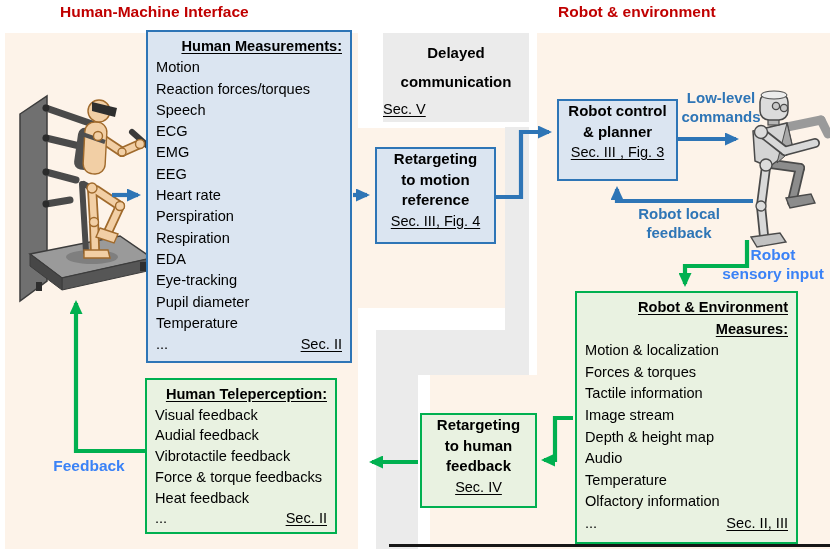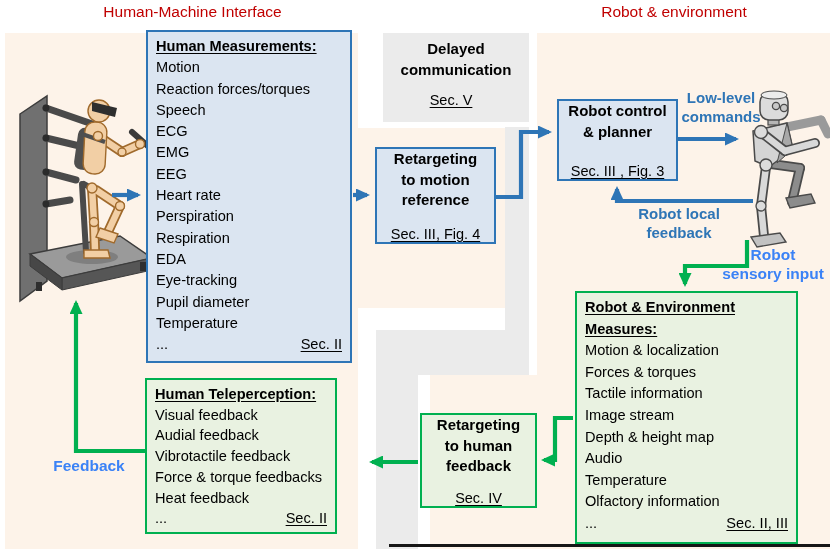--- a/index.html
+++ b/index.html
@@ -2,38 +2,38 @@
 <html><head>
 <meta charset="utf-8">
 <style>
   html,body{margin:0;padding:0;background:#fff;}
   #canvas{position:relative;width:830px;height:549px;background:#ffffff;overflow:hidden;
           font-family:"Liberation Sans",sans-serif;color:#000;}
   .abs{position:absolute;}
   .bg{position:absolute;}
   .cream{background:#fdf3e9;}
   .grayband{background:#ebebeb;}
-  .hdr{position:absolute;font-weight:normal;font-size:15.5px;color:#c00000;text-align:center;white-space:nowrap;}
+  .hdr{position:absolute;font-weight:bold;font-size:15.5px;color:#c00000;white-space:nowrap;}
   .box{position:absolute;box-sizing:border-box;}
   .blue-box{background:#dbe5f1;border:2.2px solid #2e75b6;}
   .green-box{background:#e9f2e1;border:2.2px solid #00b050;}
   .list-box{padding:4px 8px 2px 8px;font-size:14.6px;}
-  .ltitle{font-weight:bold;text-decoration:underline;text-underline-offset:2px;}
+  .ltitle{font-weight:bold;text-decoration:underline;text-underline-offset:2px;text-align:right;}
   #box-hm{line-height:21.3px;}
   #box-rem{line-height:21.6px;}
   #box-ht{line-height:20.7px;}
   .li{white-space:nowrap;}
   .box-footer{display:flex;justify-content:space-between;align-items:flex-end;}
   .sec{text-decoration:underline;text-underline-offset:2px;}
-  .cbox{display:flex;flex-direction:column;align-items:center;justify-content:space-between;text-align:center;}
+  .cbox{display:flex;flex-direction:column;align-items:center;justify-content:flex-start;text-align:center;}
   .cbox .cbox-title{font-weight:bold;font-size:15px;line-height:20.5px;white-space:pre-line;}
   .cbox .sec{font-size:14.5px;margin-top:2px;}
   #box-dc{background:transparent;text-align:center;font-size:15px;}
-  #box-dc .cbox-title{font-weight:bold;line-height:21px;white-space:pre-line;}
-  #box-dc .sec{display:block;text-align:center;padding-right:10px;margin-top:12px;font-size:14.5px;}
+  #box-dc .cbox-title{font-weight:bold;line-height:29px;white-space:pre-line;}
+  #box-dc .sec{display:block;text-align:left;padding-right:10px;margin-top:5px;font-size:14.5px;}
   .flowlbl{position:absolute;font-weight:bold;text-align:center;white-space:pre-line;line-height:19px;}
   .blue-lbl{color:#2e75b6;font-size:15px;}
   .green-lbl{color:#3b82f6;font-size:15.5px;}
   #arrows{position:absolute;left:0;top:0;pointer-events:none;}
   #bottom-rule{position:absolute;left:389px;top:544px;width:441px;height:2.6px;background:#161616;}
 </style>
 </head>
 <body>
 
 <div id="canvas">

